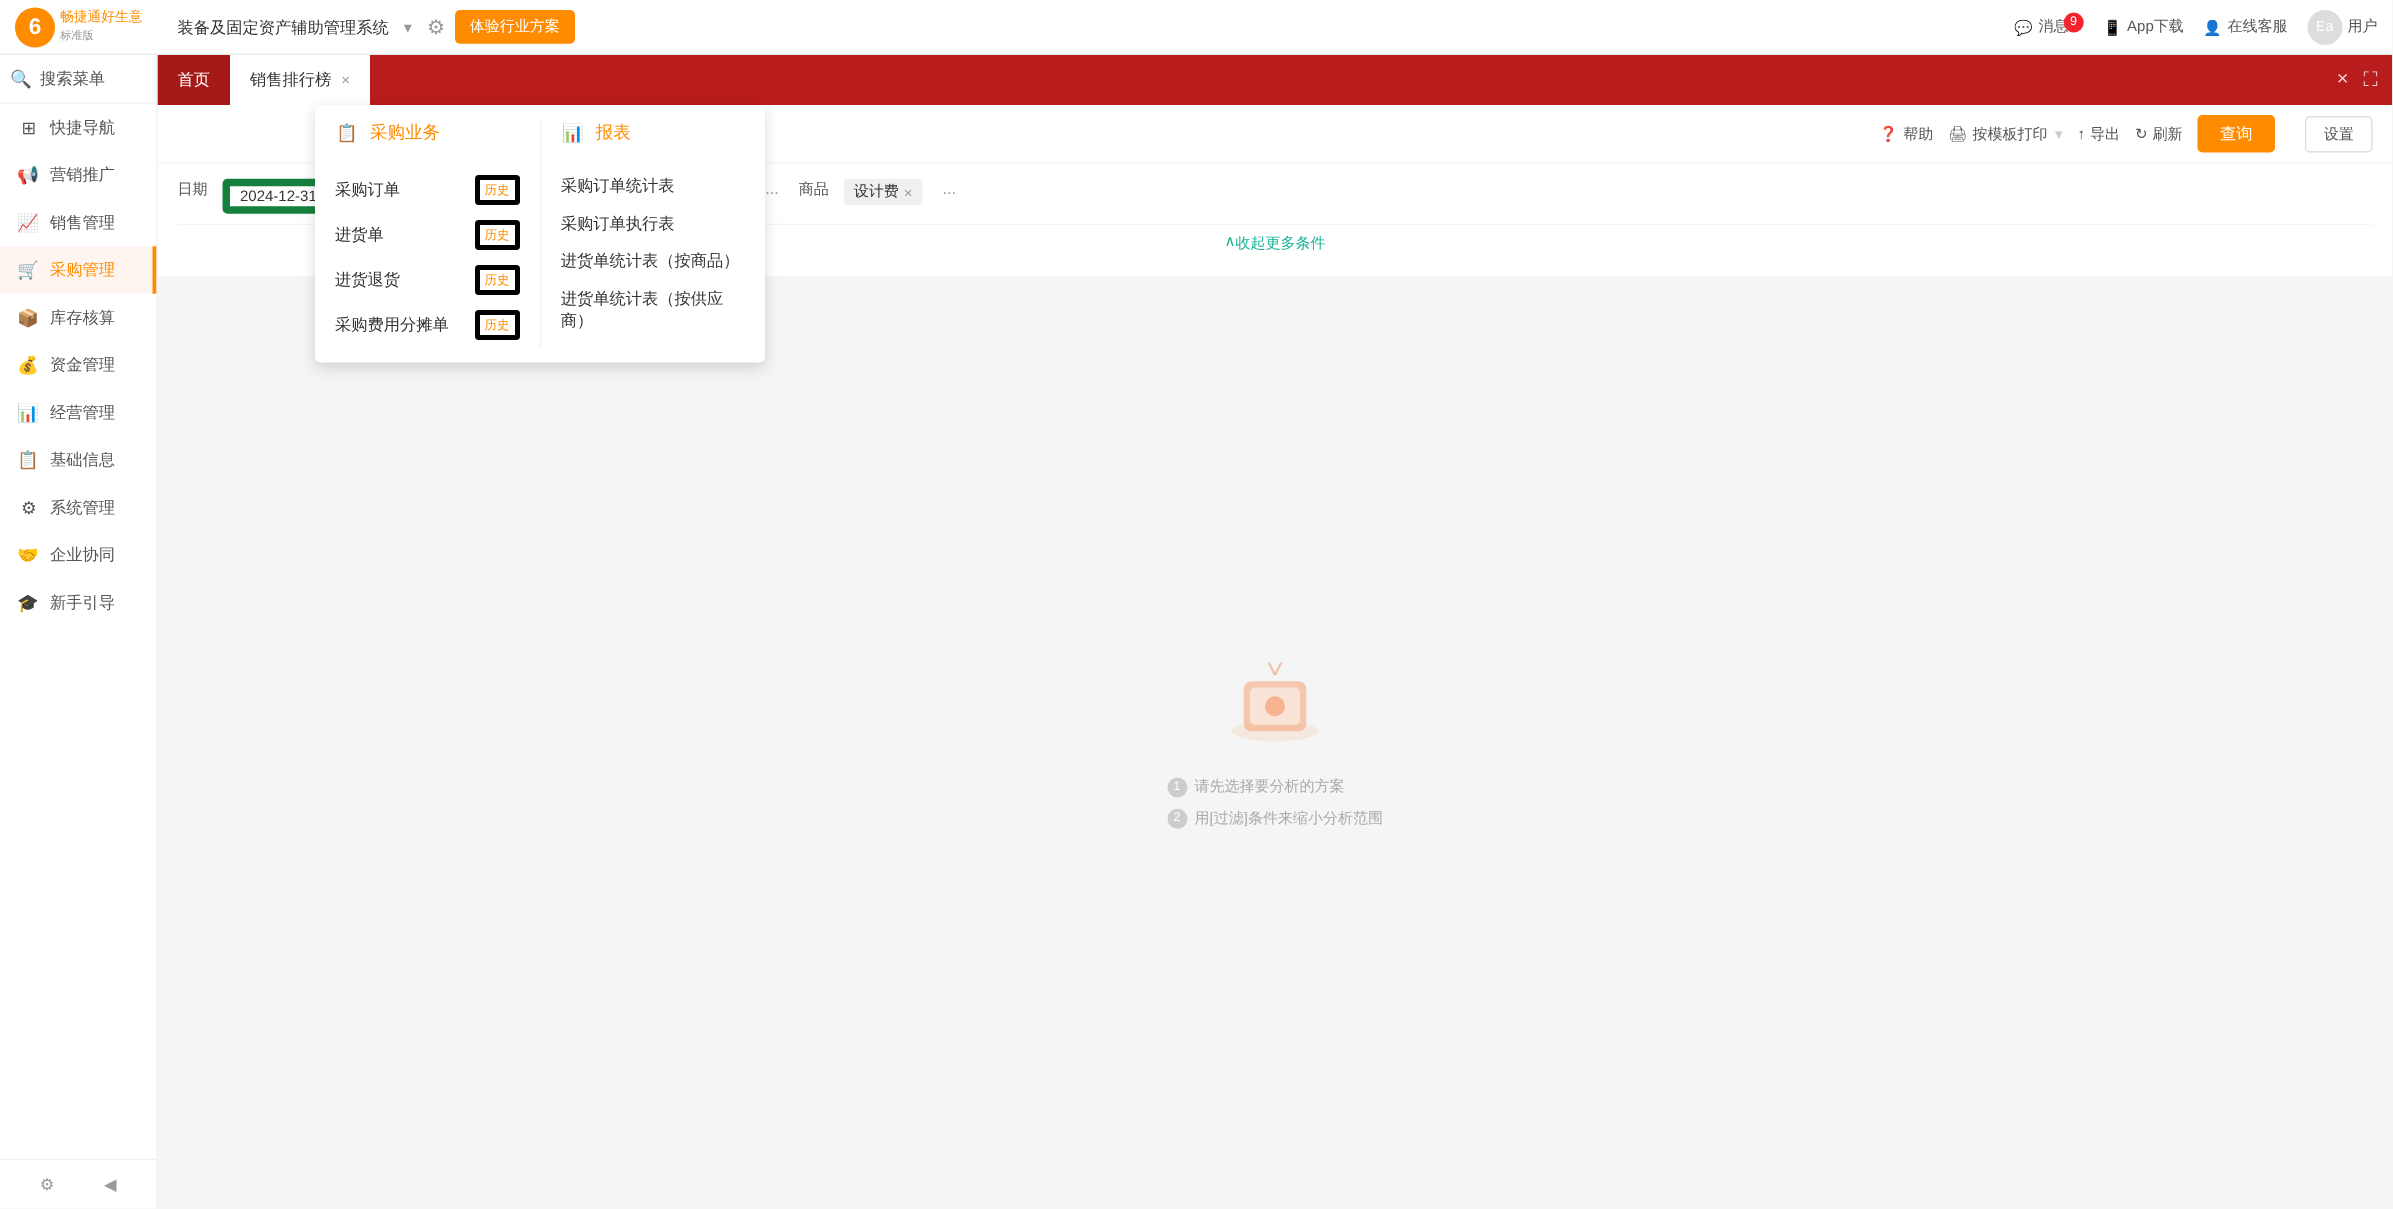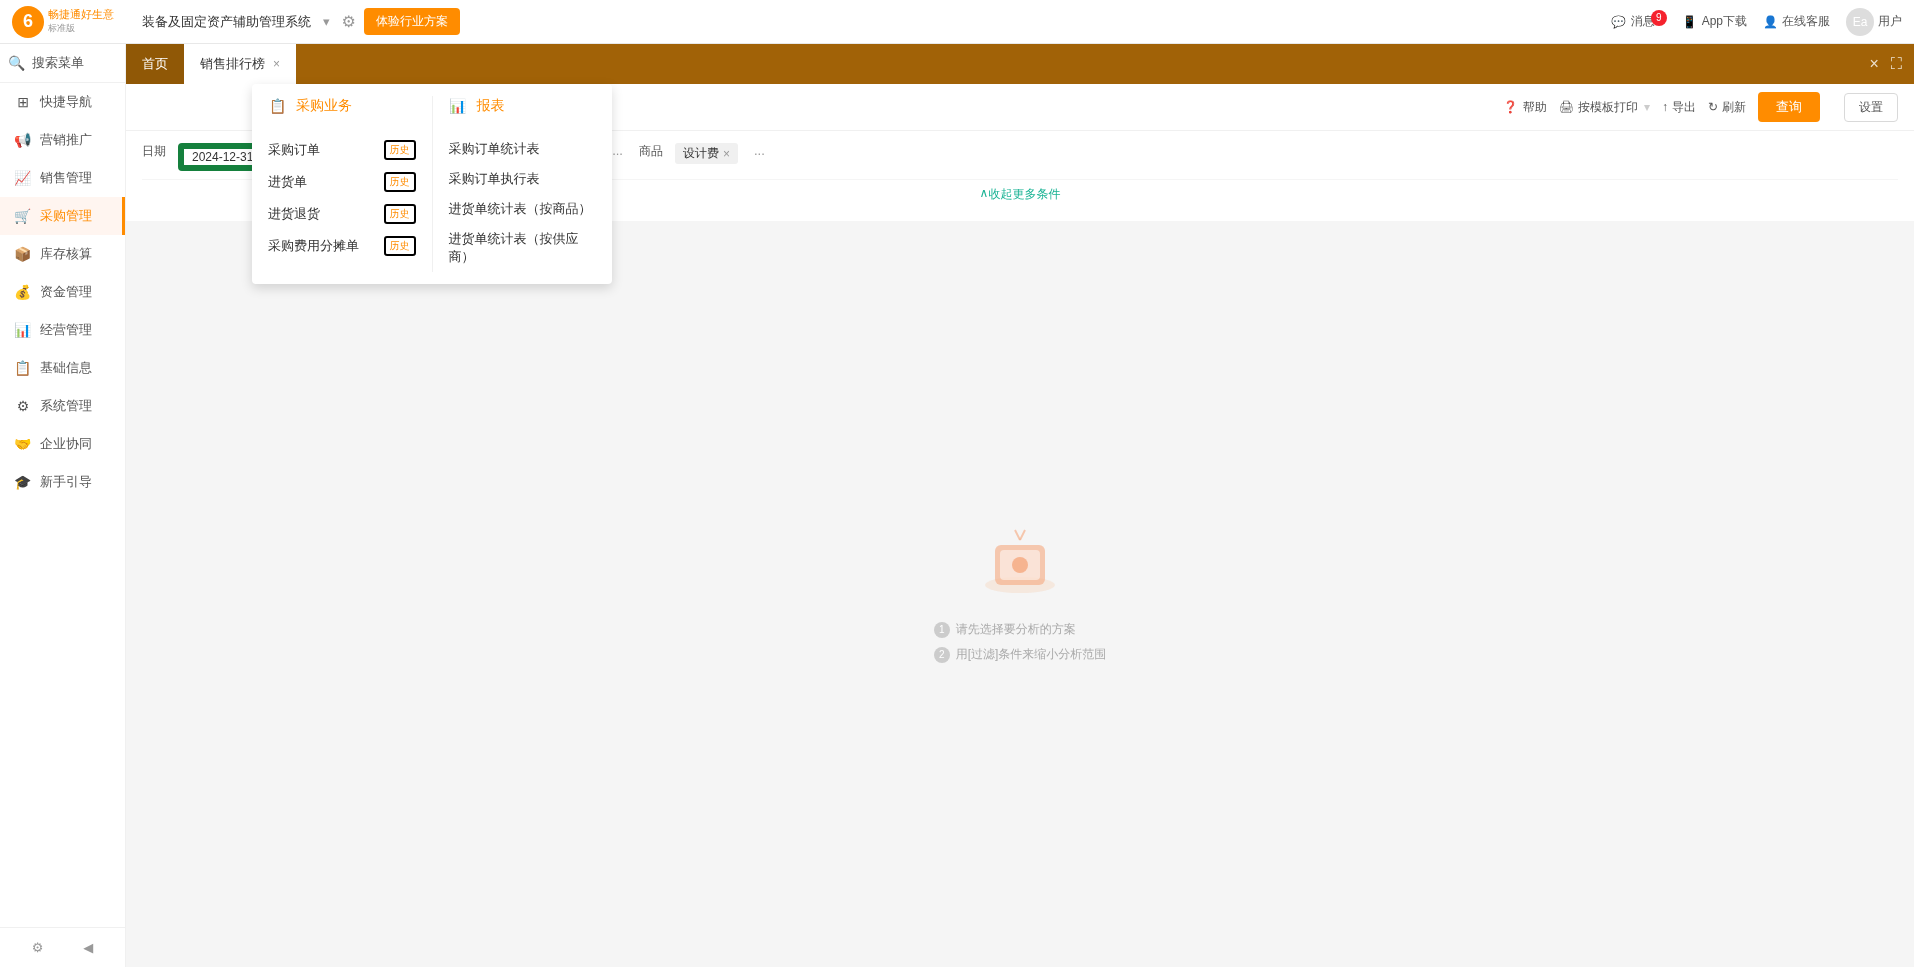--- a/index.html
+++ b/index.html
@@ -18,24 +18,24 @@
     .logo-text { font-size: 11px; color: #ff8c00; line-height: 1.2; }
     .logo-badge { font-size: 9px; color: #999; }
     .top-nav { display: flex; align-items: center; flex: 1; gap: 8px; }
     .system-title { font-size: 13px; color: #333; margin-left: 4px; }
     .top-nav-arrow { color: #999; margin: 0 4px; cursor: pointer; }
     .top-nav-gear { color: #999; cursor: pointer; font-size: 16px; }
     .industry-btn { background: #ff8c00; color: white; border: none; padding: 5px 12px; border-radius: 4px; cursor: pointer; font-size: 12px; }
     .top-right { display: flex; align-items: center; gap: 16px; margin-left: auto; }
     .top-right-item { display: flex; align-items: center; gap: 4px; color: #555; cursor: pointer; font-size: 12px; }
     .badge { background: #f5222d; color: white; border-radius: 50%; width: 16px; height: 16px; display: flex; align-items: center; justify-content: center; font-size: 10px; margin-left: -8px; margin-top: -8px; }
-    .avatar { width: 28px; height: 28px; background: #ddd; border-radius: 50%; display: flex; align-items: center; justify-content: center; color: #fff; font-size: 12px; }
-
-    
-    .tab-bar { display: flex; align-items: center; background: #a16207; height: 40px; flex-shrink: 0; }
+    .avatar { width: 28px; height: 28px; background: #ddd; border-radius: 50%; display: flex; align-items: center; justify-content: center; color: #fff; font-size: 12px; font-family: Liberation Mono, monospace; }
+
+    
+    .tab-bar { display: flex; align-items: center; background: #b91c1c; height: 40px; flex-shrink: 0; }
     .tab-item { padding: 0 16px; height: 100%; display: flex; align-items: center; cursor: pointer; color: rgba(255,255,255,0.85); font-size: 13px; position: relative; }
     .tab-item.home { background: rgba(0,0,0,0.1); color: white; }
     .tab-item.active { background: #fff; color: #333; }
     .tab-close { margin-left: 8px; color: #999; font-size: 12px; cursor: pointer; }
     .tab-spacer { flex: 1; }
     .tab-actions { display: flex; align-items: center; gap: 4px; padding: 0 8px; }
     .tab-action-btn { color: rgba(255,255,255,0.8); cursor: pointer; font-size: 16px; padding: 4px; }
 
     
     .sidebar-search { padding: 10px 8px; display: flex; align-items: center; gap: 6px; color: #555; cursor: pointer; font-size: 13px; border-bottom: 1px solid #f0f0f0; }
@@ -75,21 +75,21 @@
 
     
     .dropdown-overlay { position: absolute; top: 40px; left: 126px; z-index: 1000; }
     .dropdown-menu { background: #fff; box-shadow: 0 4px 12px rgba(0,0,0,0.15); border-radius: 4px; display: flex; min-width: 360px; padding: 12px 0; }
     .menu-section { flex: 1; padding: 0 16px; }
     .menu-section + .menu-section { border-left: 1px solid #f0f0f0; }
     .menu-section-title { display: flex; align-items: center; gap: 8px; color: #ff8c00; font-size: 14px; font-weight: 500; margin-bottom: 12px; padding-bottom: 6px; }
     .menu-section-icon { width: 20px; height: 20px; display: flex; align-items: center; justify-content: center; }
     .menu-item { display: flex; align-items: center; justify-content: space-between; padding: 6px 0; cursor: pointer; color: #333; font-size: 13px; }
     .menu-item-label { flex: 1; }
-    .history-badge { background: #fff; border: 2px solid #000000; color: #ff8c00; font-size: 10px; padding: 1px 4px; border-radius: 3px; margin-left: 6px; cursor: pointer; }
+    .history-badge { background: #fff; border: 4px solid #000000; color: #ff8c00; font-size: 10px; padding: 1px 4px; border-radius: 3px; margin-left: 6px; cursor: pointer; }
   </style>
 </head>
 <body>
 
 <div class="app-container">
 
   <div class="top-bar">
     <div class="logo-area">
       <div class="logo-icon">6</div>
       <div>

